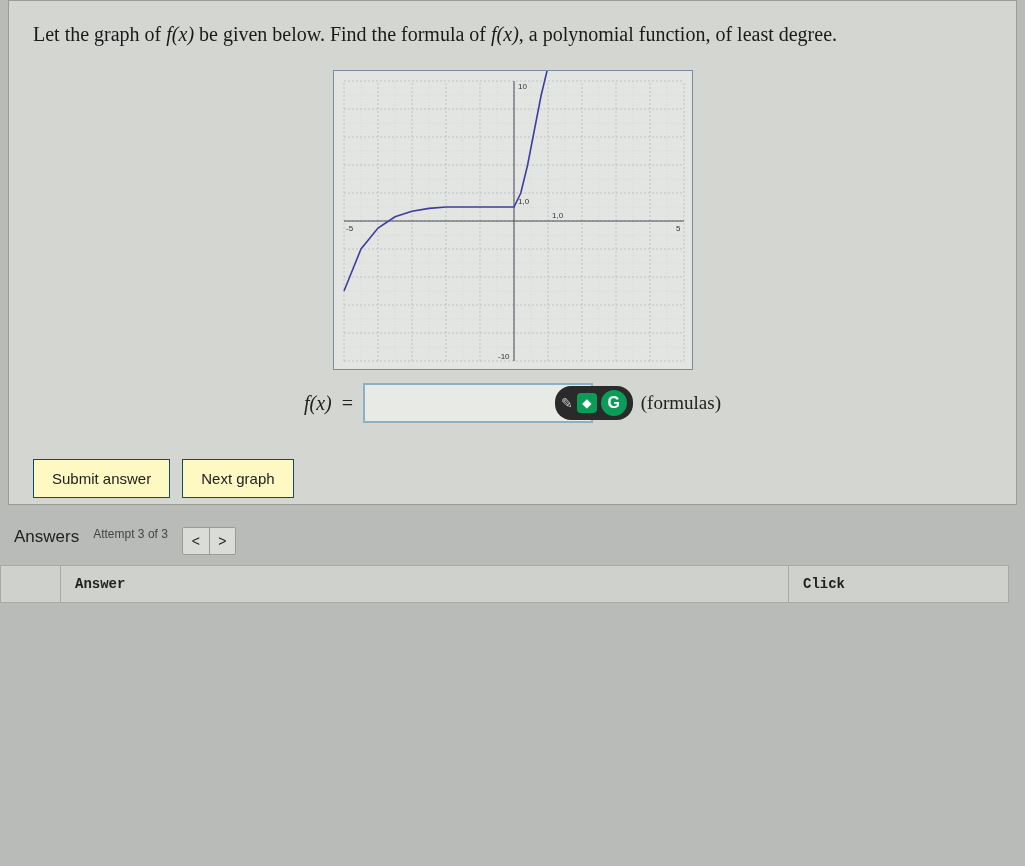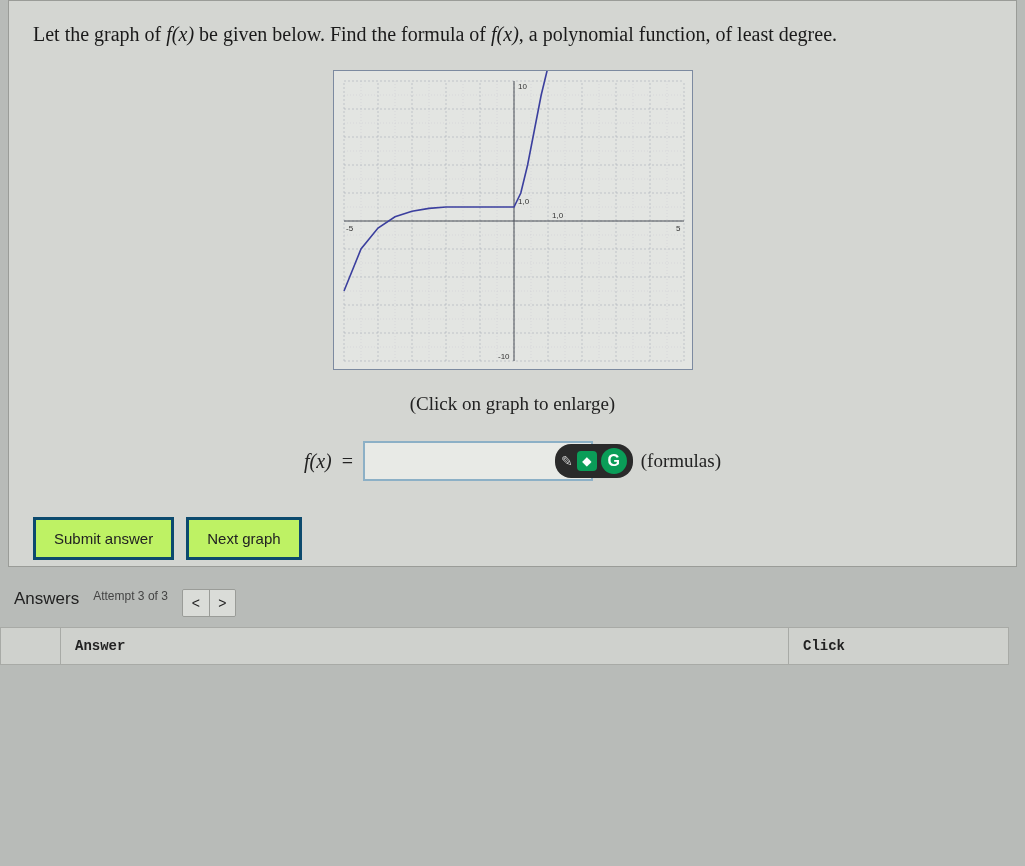--- a/index.html
+++ b/index.html
@@ -116,22 +116,22 @@
     vertical-align: middle;
     margin-left: 4px;
   }
   .button-row {
     display: flex;
     gap: 12px;
   }
   .btn {
     font-family: Arial, sans-serif;
     font-size: 15px;
-    background: #bef264;
-    border: 3px solid #0c4a6e;
+    background: #fef9c3;
+    border: 1px solid #0c4a6e;
     padding: 10px 18px;
     cursor: pointer;
     color: #222;
   }
   .answers-bar {
     display: flex;
     gap: 14px;
     padding: 4px 14px 10px 14px;
     font-family: Arial, sans-serif;
   }
@@ -244,21 +244,20 @@
           <text x="342" y="160" class="ticklabel">5</text>
           <text x="184" y="18" class="ticklabel">10</text>
           <text x="164" y="288" class="ticklabel">-10</text>
           <text x="184" y="133" class="ticklabel">1,0</text>
           <text x="218" y="147" class="ticklabel">1,0</text>
           <path d="M10 220 L27 178 L44 157 L61 145.79999999999998 L78 140.20000000000002 L95 137.39999999999998 L112 136 L129 136 L146 136 L163 136 L180 136 L186.8 122 L193.60000000000002 94 L200.39999999999998 59 L207.2 24 L210.60000000000002 10 L214 -4 " class="curve"></path>
         </svg>
     </div>
   </div>
 
-  <div class="enlarge-hint">(Click on graph to enlarge)</div>
 
   <div class="answer-row">
     <span class="fx-label">f(x)</span>
     <span class="eq">=</span>
     <input class="answer-input" type="text" value="" style="">
     <span class="grammarly-badge">
       <span class="pencil">✎</span>
       <span class="diamond">◆</span>
       <span class="g-circle">G</span>
     </span>

